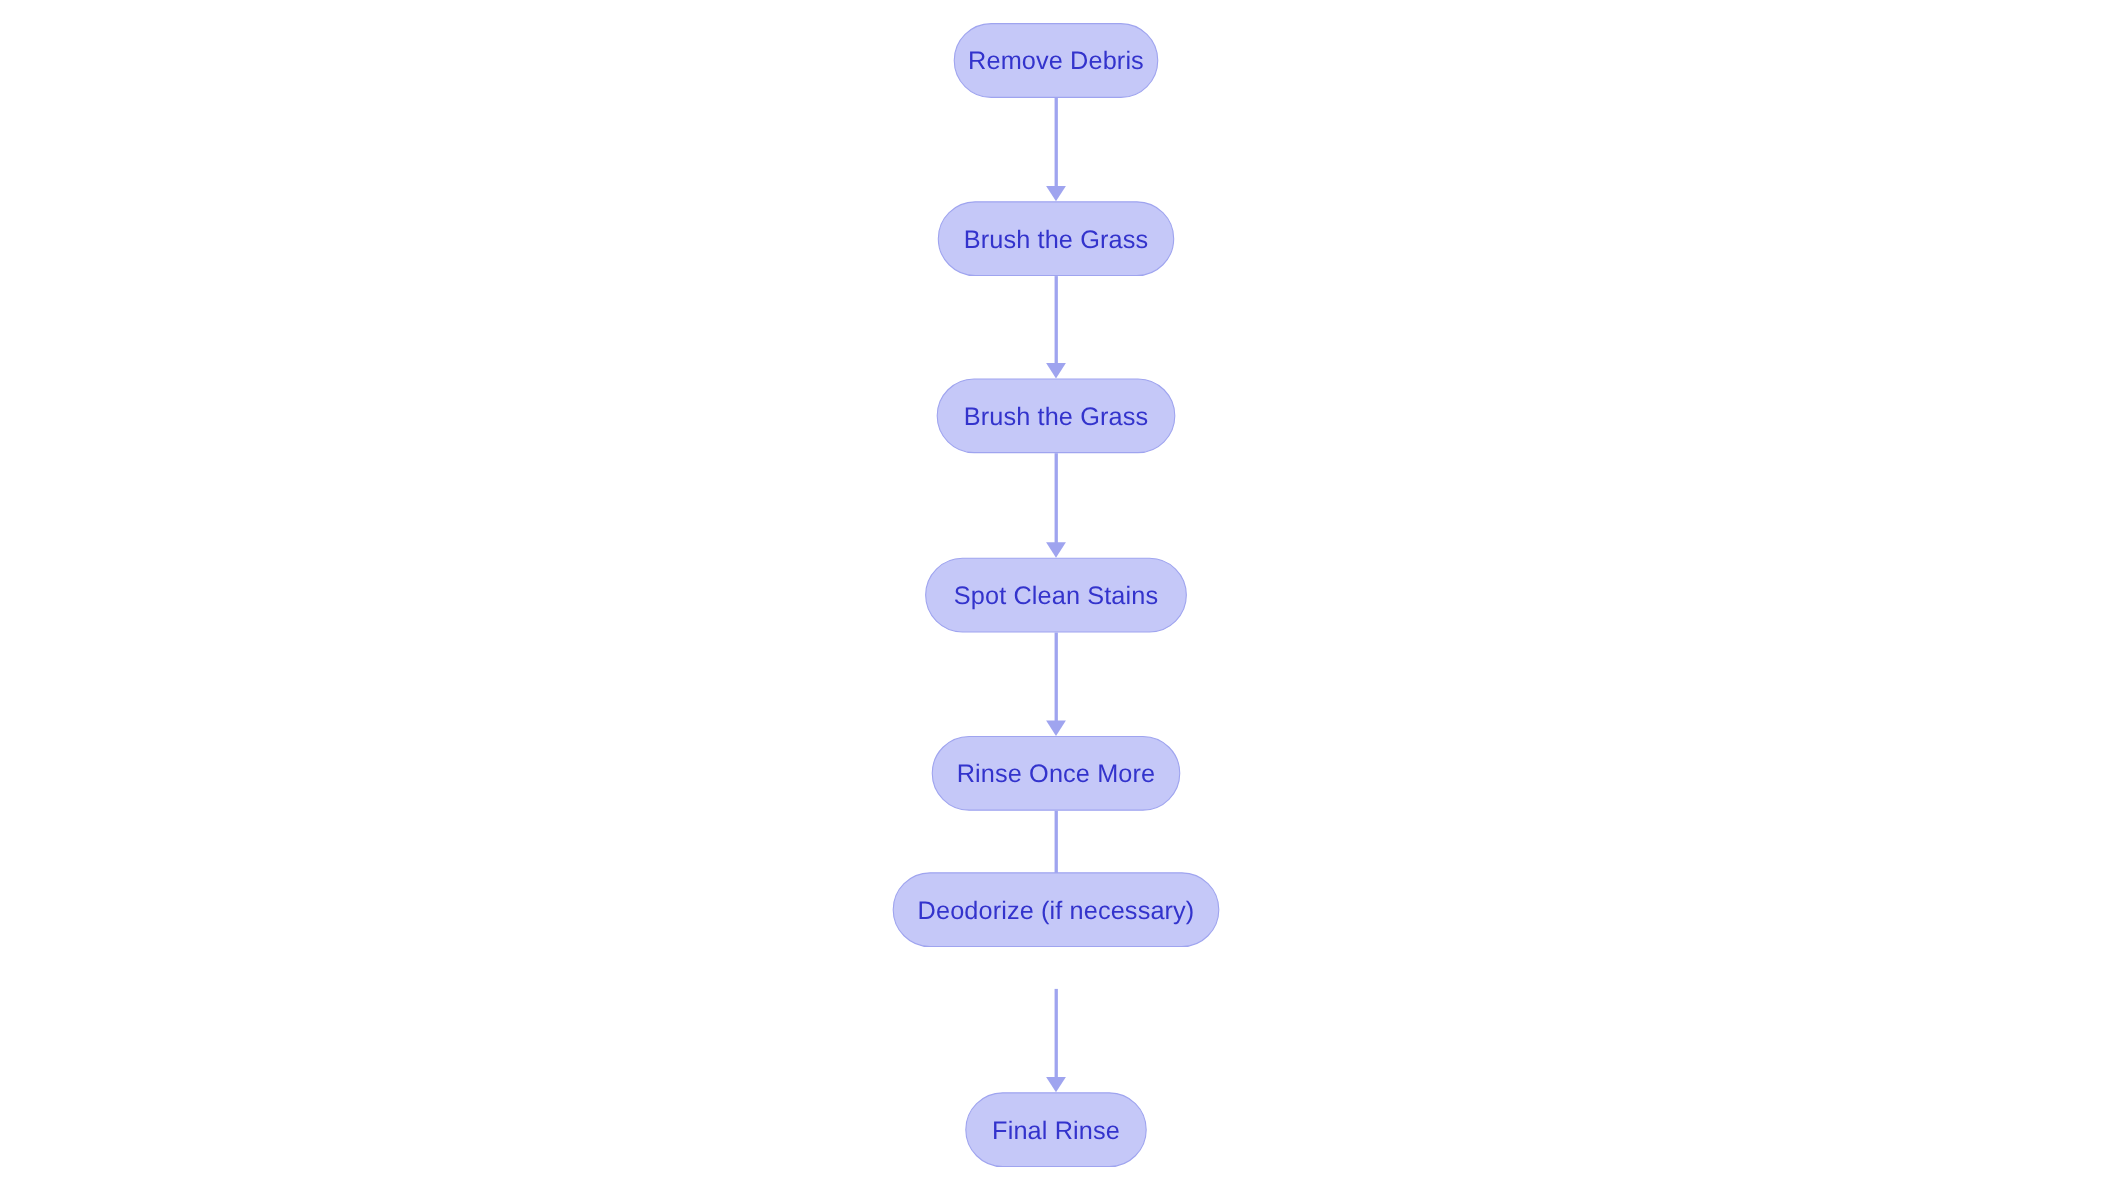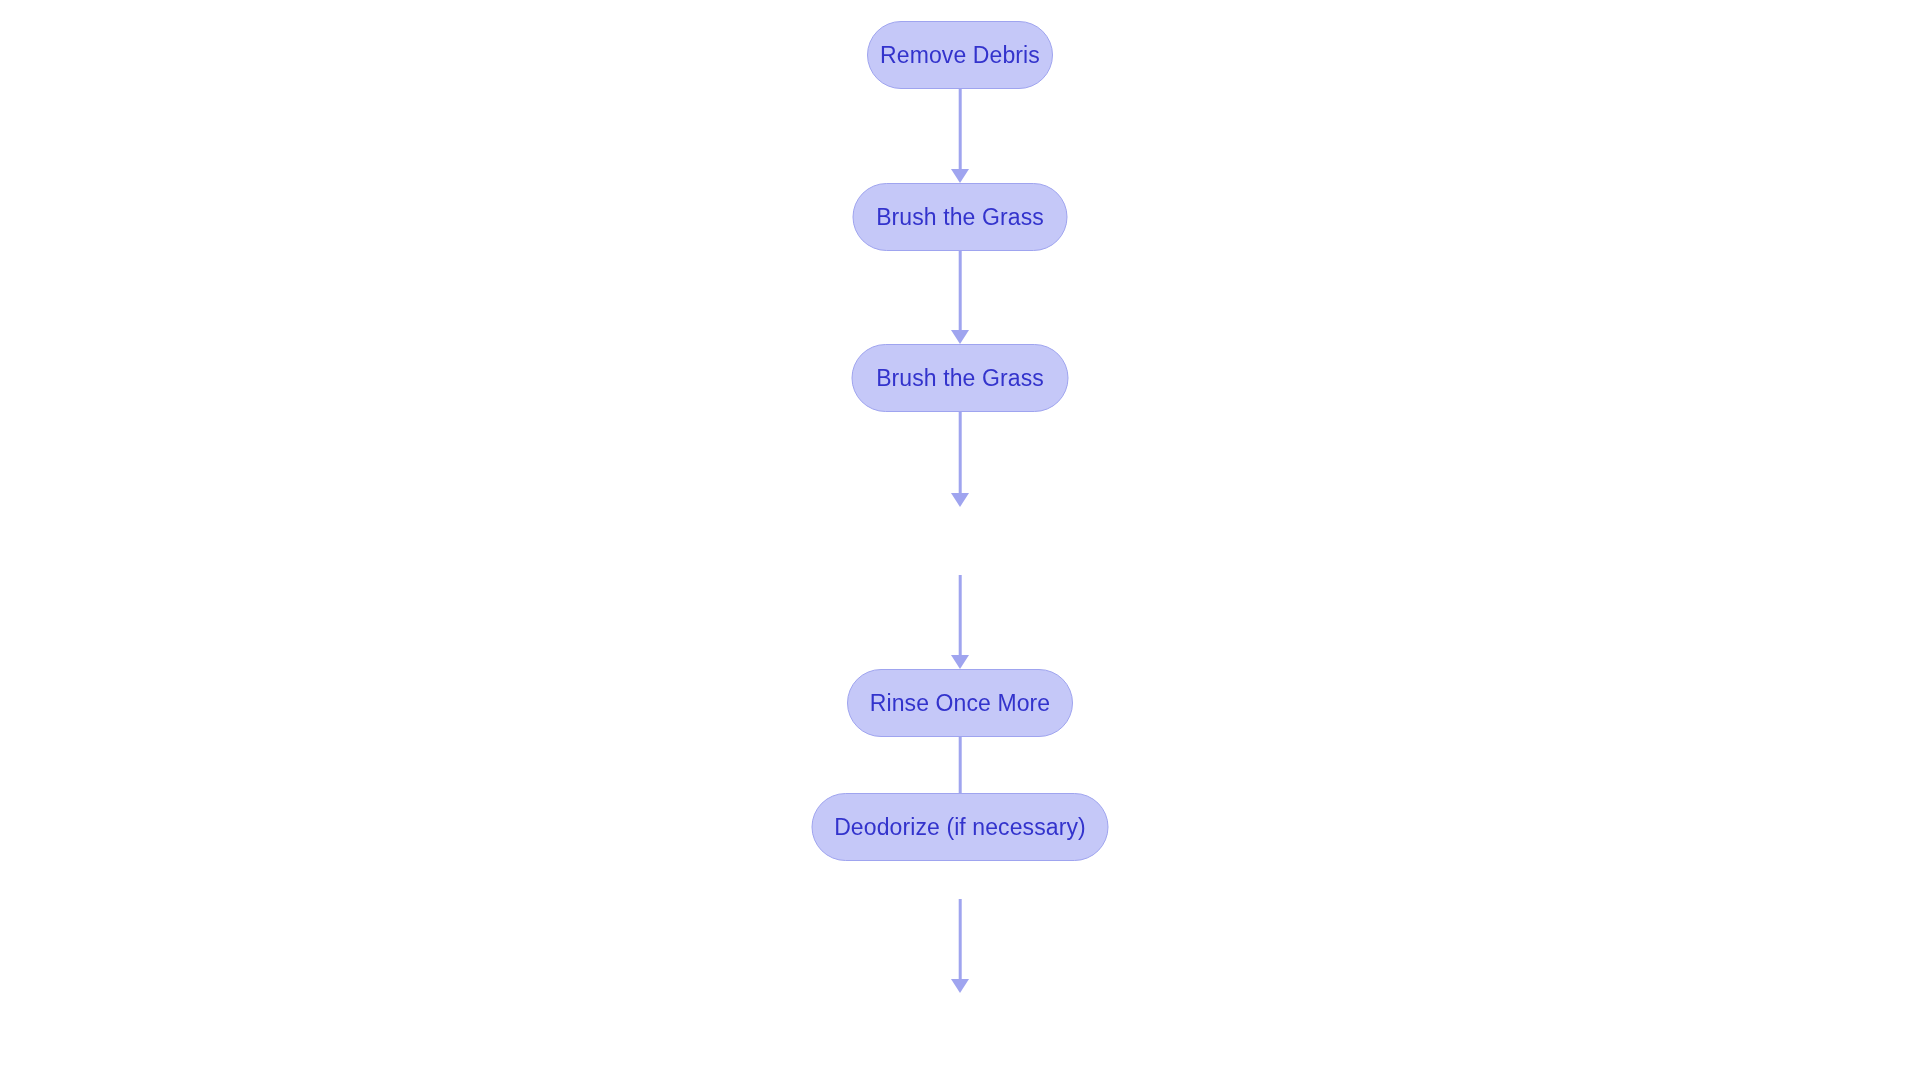--- a/index.html
+++ b/index.html
@@ -105,19 +105,25 @@
     </div>
     <div class="node" style="width: 186px; top: 21px;">
       <span class="node-label">Remove Debris</span>
     </div>
     <div class="node" style="width: 215px; top: 183px;">
       <span class="node-label">Brush the Grass</span>
     </div>
     <div class="node" style="width: 217px; top: 344px;">
       <span class="node-label">Brush the Grass</span>
     </div>
+    <div class="node" style="width: 238px; top: 507px;">
+      <span class="node-label">Spot Clean Stains</span>
+    </div>
     <div class="node" style="width: 226px; top: 669px; text-align: right;">
       <span class="node-label">Rinse Once More</span>
     </div>
     <div class="node" style="width: 297px; top: 793px;">
       <span class="node-label">Deodorize (if necessary)</span>
     </div>
+    <div class="node" style="width: 165px; top: 993px;">
+      <span class="node-label">Final Rinse</span>
+    </div>
   </div>
 
 </body></html>

